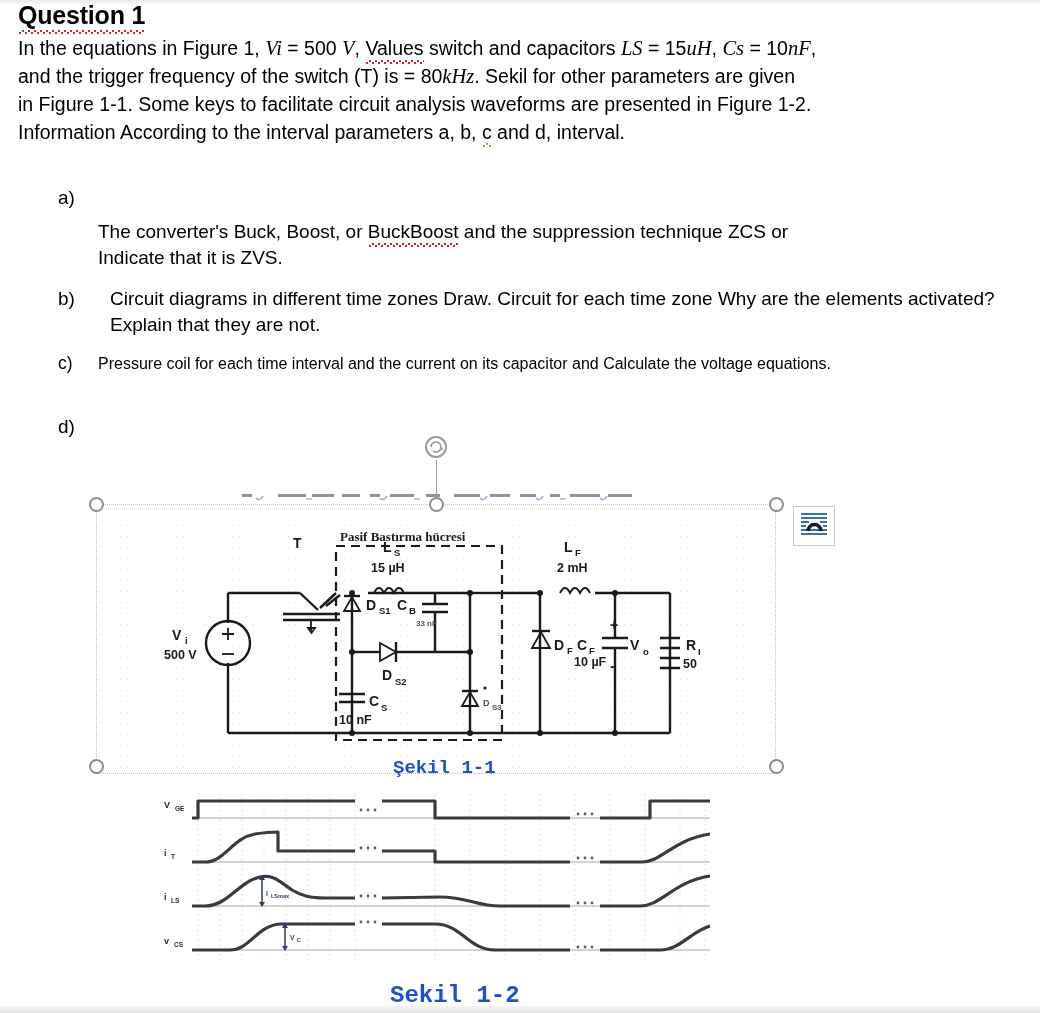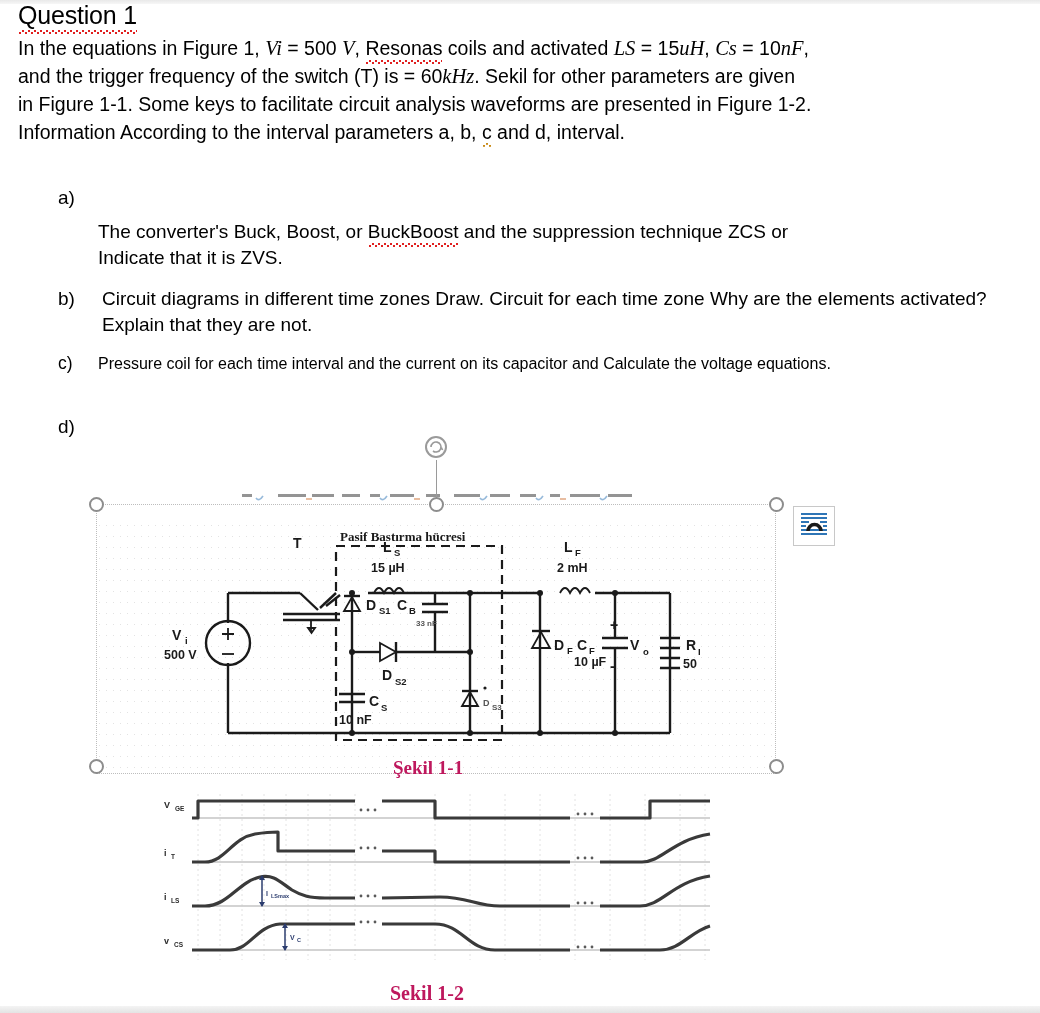--- a/index.html
+++ b/index.html
@@ -8,21 +8,21 @@
 
   
   .page-edge-top{position:absolute;left:0;top:0;width:1040px;height:4px;
      background:linear-gradient(#e9e9e9,#f7f7f7);}
   .page-edge-bottom{position:absolute;left:0;bottom:0;width:1040px;height:7px;
      background:linear-gradient(#f4f4f4,#e3e3e3);}
 
   
   .doc{position:absolute;left:0;top:0;width:1040px;}
 
-  .q-title{position:absolute;left:18px;top:2px;font-size:25px;font-weight:400;
+  .q-title{position:absolute;left:18px;top:2px;font-size:25px;font-weight:700;
      letter-spacing:-0.2px;line-height:1.05;white-space:nowrap;}
   .sq{ background-image:
         radial-gradient(circle at 2px 2.6px, #e02020 1.05px, transparent 1.2px),
         radial-gradient(circle at 5px 0.6px, #e02020 1.05px, transparent 1.2px);
        background-size:6px 4px;background-repeat:repeat-x;
        background-position:0 bottom;padding-bottom:5px;}
   .sq-orange{ background-image:
         radial-gradient(circle at 2px 2.6px, #c98a16 1.0px, transparent 1.15px),
         radial-gradient(circle at 5px 0.6px, #c98a16 1.0px, transparent 1.15px);
        background-size:6px 4px;background-repeat:repeat-x;
@@ -42,22 +42,22 @@
   .rot-stem{position:absolute;width:1px;background:#9a9a9a;z-index:39;}
 
   
   .layout-btn{position:absolute;left:793px;top:506px;width:42px;height:40px;
       background:#ffffff;border:1px solid #c8c8c8;box-sizing:border-box;z-index:50;
       display:flex;align-items:center;justify-content:center;}
 
   
   .fig1{position:absolute;left:140px;top:528px;width:560px;height:250px;}
   .fig2{position:absolute;left:150px;top:790px;width:580px;height:175px;}
-  .cap{position:absolute;font-family:Liberation Serif, serif;font-weight:700;
-       font-size:19px;color:#be185d;}
+  .cap{position:absolute;font-family:Liberation Mono, monospace;font-weight:700;
+       font-size:19px;color:#1d4ed8;}
 
   .bg-dots{position:absolute;left:96px;top:520px;width:680px;height:250px;
      background-image:radial-gradient(circle, #d9d9d9 0.6px, transparent 0.7px);
      background-size:7px 11px;opacity:.75;}
 
   
   .ghost{position:absolute;left:230px;top:492px;width:420px;height:18px;
      overflow:hidden;opacity:.55;}
 </style>
 </head>
@@ -66,44 +66,44 @@
 <div class="page-edge-top"></div>
 <div class="page-edge-bottom"></div>
 
 <div class="doc">
 
   <div class="q-title">
     <span class="sq">Question 1</span>
   </div>
 
   <div class="para" style="top:35px">
-    <span>In the equations in Figure 1, </span><span class="ser">Vi</span><span> = 500 </span><span class="ser">V</span><span>, </span><span class="sq">Resonas</span><span> coils and activated </span><span class="ser">LS</span><span> = 15</span><span class="ser">uH</span><span>, </span><span class="ser">Cs</span><span> = 10</span><span class="ser">nF</span><span>,</span>
+    <span>In the equations in Figure 1, </span><span class="ser">Vi</span><span> = 500 </span><span class="ser">V</span><span>, </span><span class="sq">Values</span><span> switch and capacitors </span><span class="ser">LS</span><span> = 15</span><span class="ser">uH</span><span>, </span><span class="ser">Cs</span><span> = 10</span><span class="ser">nF</span><span>,</span>
   </div>
 
   <div class="para" style="top:63px">
-    <span>and the trigger frequency of the switch (T) is = 60</span><span class="ser">kHz</span><span>. Sekil for other parameters are given</span>
+    <span>and the trigger frequency of the switch (T) is = 80</span><span class="ser">kHz</span><span>. Sekil for other parameters are given</span>
   </div>
 
   <div class="para" style="top:91px">in Figure 1-1. Some keys to facilitate circuit analysis waveforms are presented in Figure 1-2.</div>
 
   <div class="para" style="top:119px">
     <span>Information According to the interval parameters a, b, </span><span class="sq-orange">c</span><span> and d, interval.</span>
   </div>
 
   <div class="list" style="top:185px;width:30px">
     <span>a)</span>
   </div>
   <div class="list" style="left:98px;top:219px;width:900px">
     The converter's Buck, Boost, or <span class="sq">BuckBoost</span> and the suppression technique ZCS or<br>Indicate that it is ZVS.
   </div>
 
   <div class="list" style="top:286px;width:30px">
     <span>b)</span>
   </div>
-  <div class="list" style="left:102px;top:286px;width:890px">Circuit diagrams in different time zones Draw. Circuit for each time zone Why are the elements activated? Explain that they are not.</div>
+  <div class="list" style="left:110px;top:286px;width:890px">Circuit diagrams in different time zones Draw. Circuit for each time zone Why are the elements activated? Explain that they are not.</div>
 
   <div class="list" style="top:350px;width:30px;font-size:17.5px">
     <span>c)</span>
   </div>
   <div class="list" style="left:98px;top:350px;width:890px;font-size:16px;line-height:27px">Pressure coil for each time interval and the current on its capacitor and Calculate the voltage equations.</div>
 
   <div class="list" style="top:414px;width:30px">
     <span>d)</span>
   </div>
   <div class="list" style="left:98px;top:445px;width:900px"></div>
@@ -403,15 +403,15 @@
         <circle cx="211" cy="132" r="1.4"></circle>
         <circle cx="218" cy="132" r="1.4"></circle>
         <circle cx="225" cy="132" r="1.4"></circle>
       <circle cx="428" cy="157" r="1.4"></circle>
         <circle cx="435" cy="157" r="1.4"></circle>
         <circle cx="442" cy="157" r="1.4"></circle>
       </g>
   </svg>
 </div>
 
-<div class="cap" style="left:390px;top:982px;font-size:20px;">
+<div class="cap" style="left:390px;top:982px;font-size:24px;">
   <span>Sekil 1-2</span>
 </div>
 
 </body></html>

